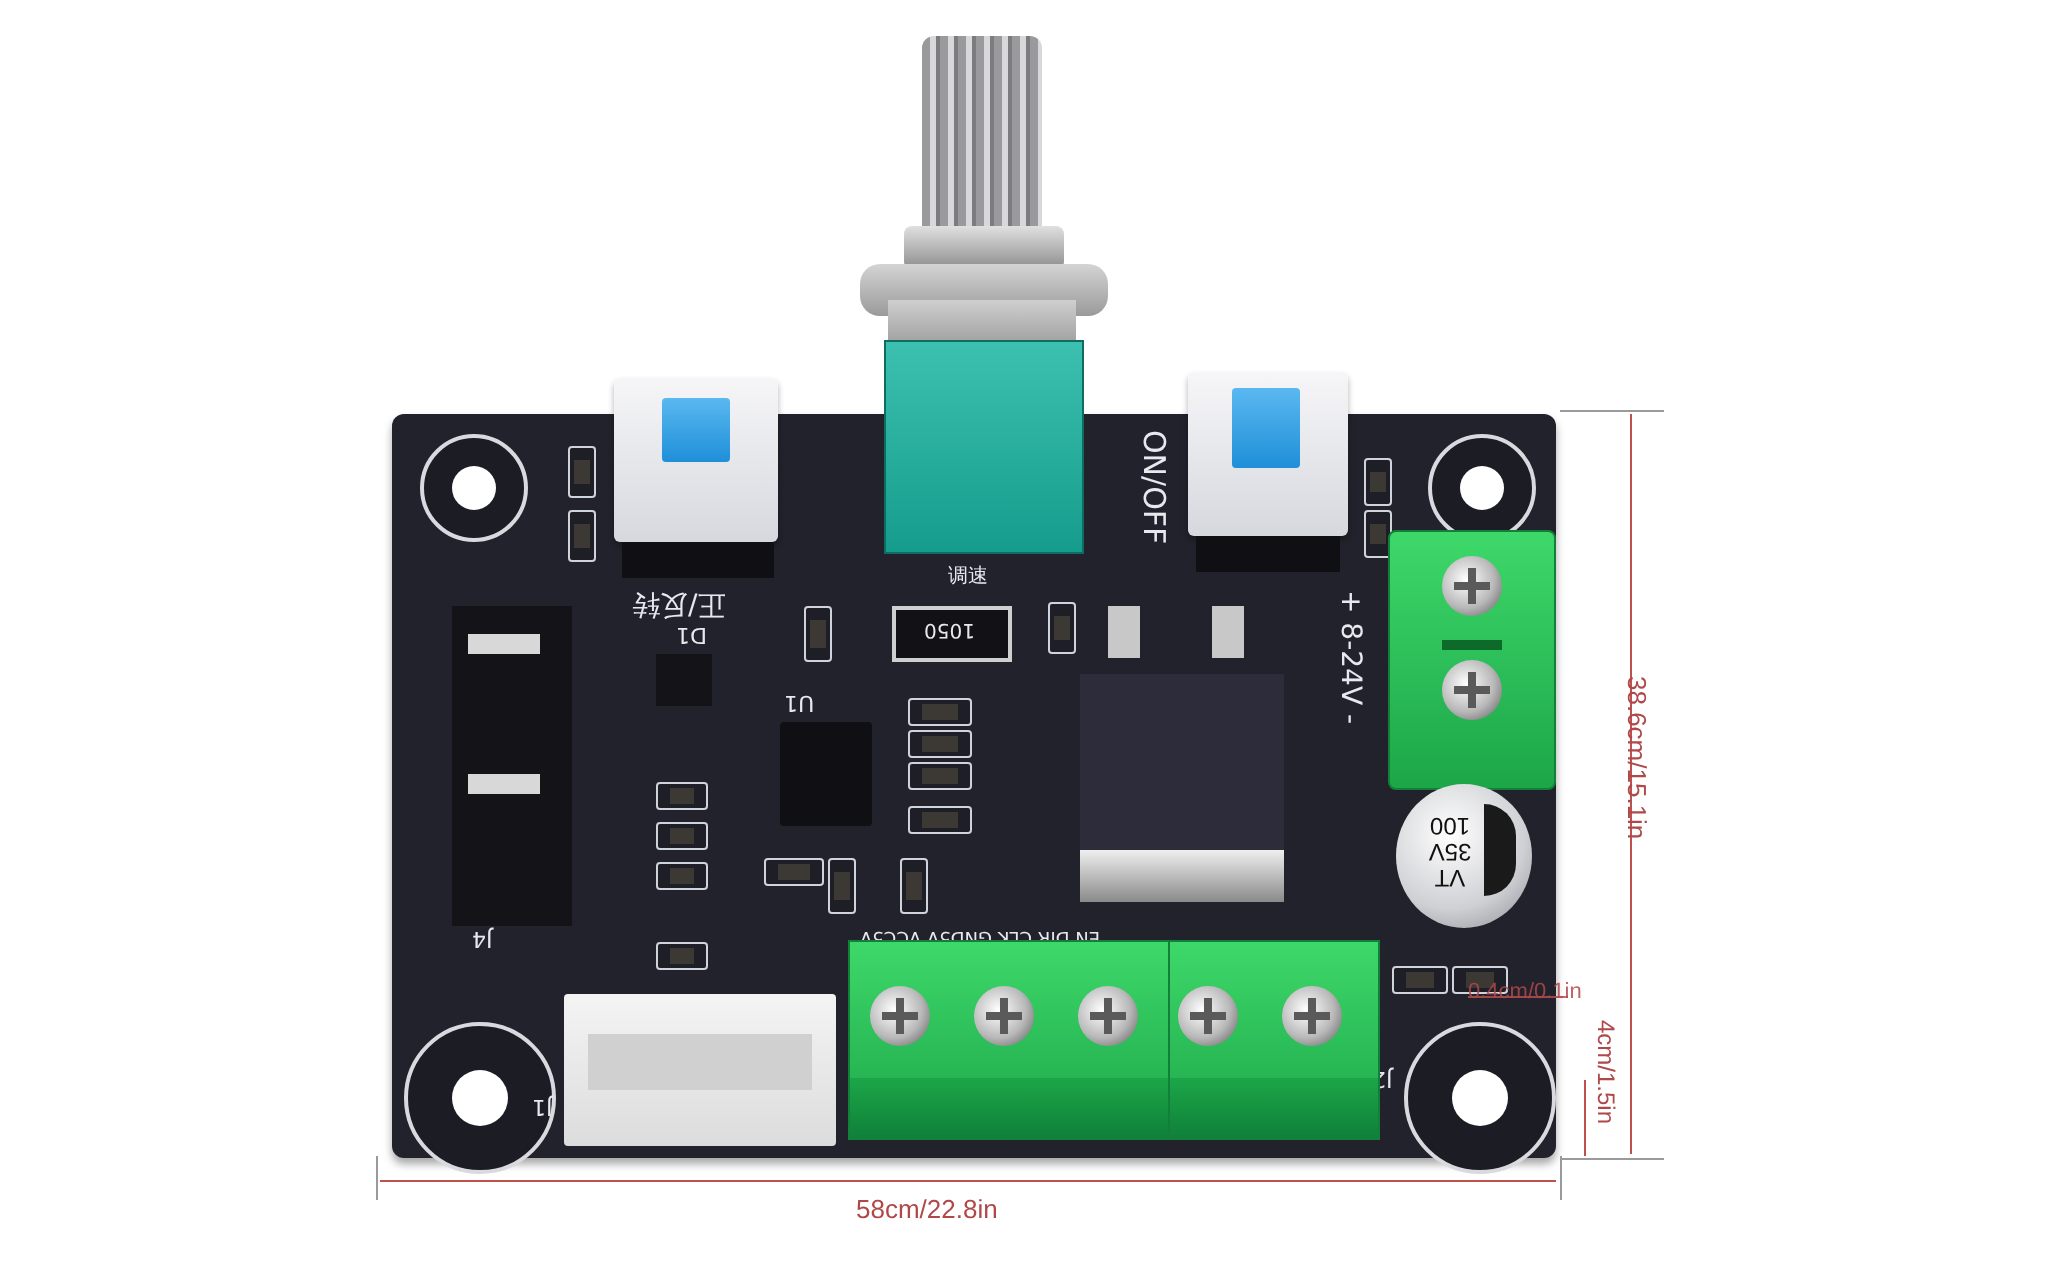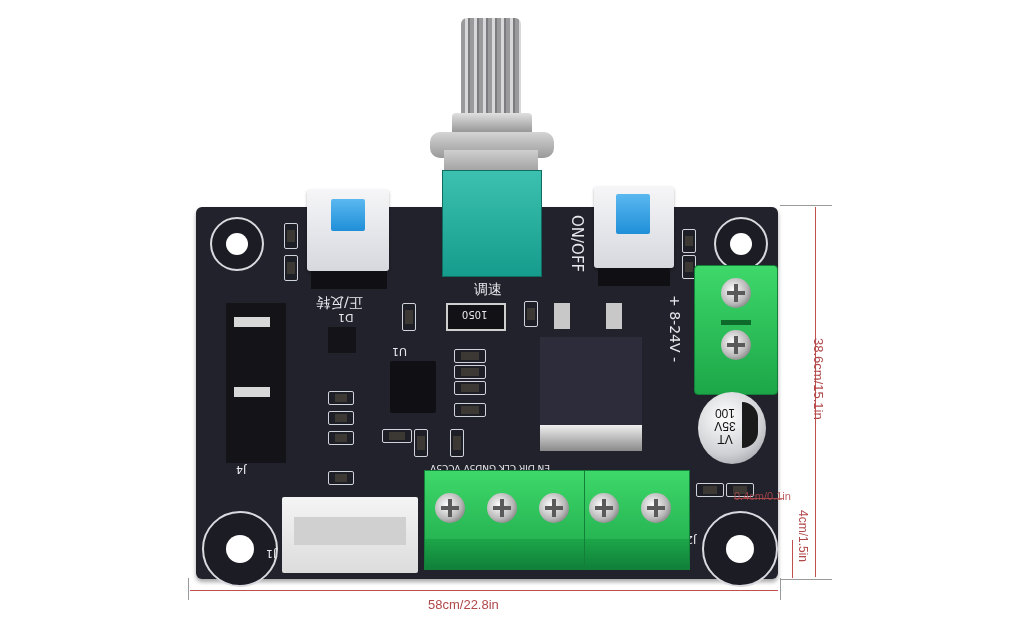--- a/index.html
+++ b/index.html
@@ -51,21 +51,21 @@
     </div>
   <div class="hole-ring" style="left:6px;top:304px;width:72px;height:72px;">
       <div class="hole" style="left:22px;top:22px;width:28px;height:28px;"></div>
     </div>
   <div class="hole-ring" style="left:506px;top:304px;width:72px;height:72px;">
       <div class="hole" style="left:22px;top:22px;width:28px;height:28px;"></div>
     </div>
 
   <span class="silk rot180" style="left:120px;top:86px;font-size:14px;">正/反转</span>
   <span class="silk" style="left:372px;top:8px;font-size:15px;transform:rotate(90deg);transform-origin:left top;left:390px;">ON/OFF</span>
-  <span class="silk" style="left:278px;top:74px;font-size:14px;">调速</span>
+  <span class="silk" style="left:278px;top:74px;font-size:10px;">调速</span>
   <span class="silk" style="left:487px;top:88px;font-size:14px;transform:rotate(90deg);transform-origin:left top;">+ 8-24V -</span>
 
   <div class="abs" style="left:30px;top:96px;width:60px;height:160px;background:#141418;"></div>
   <div class="abs" style="left:38px;top:110px;width:36px;height:10px;background:#d8d8d8;"></div>
   <div class="abs" style="left:38px;top:180px;width:36px;height:10px;background:#d8d8d8;"></div>
   <span class="silk rot180" style="left:40px;top:256px;">J4</span>
 
   <div class="abs" style="left:132px;top:120px;width:28px;height:26px;background:#141418;"></div>
   <span class="silk rot180" style="left:142px;top:104px;">D1</span>
 

